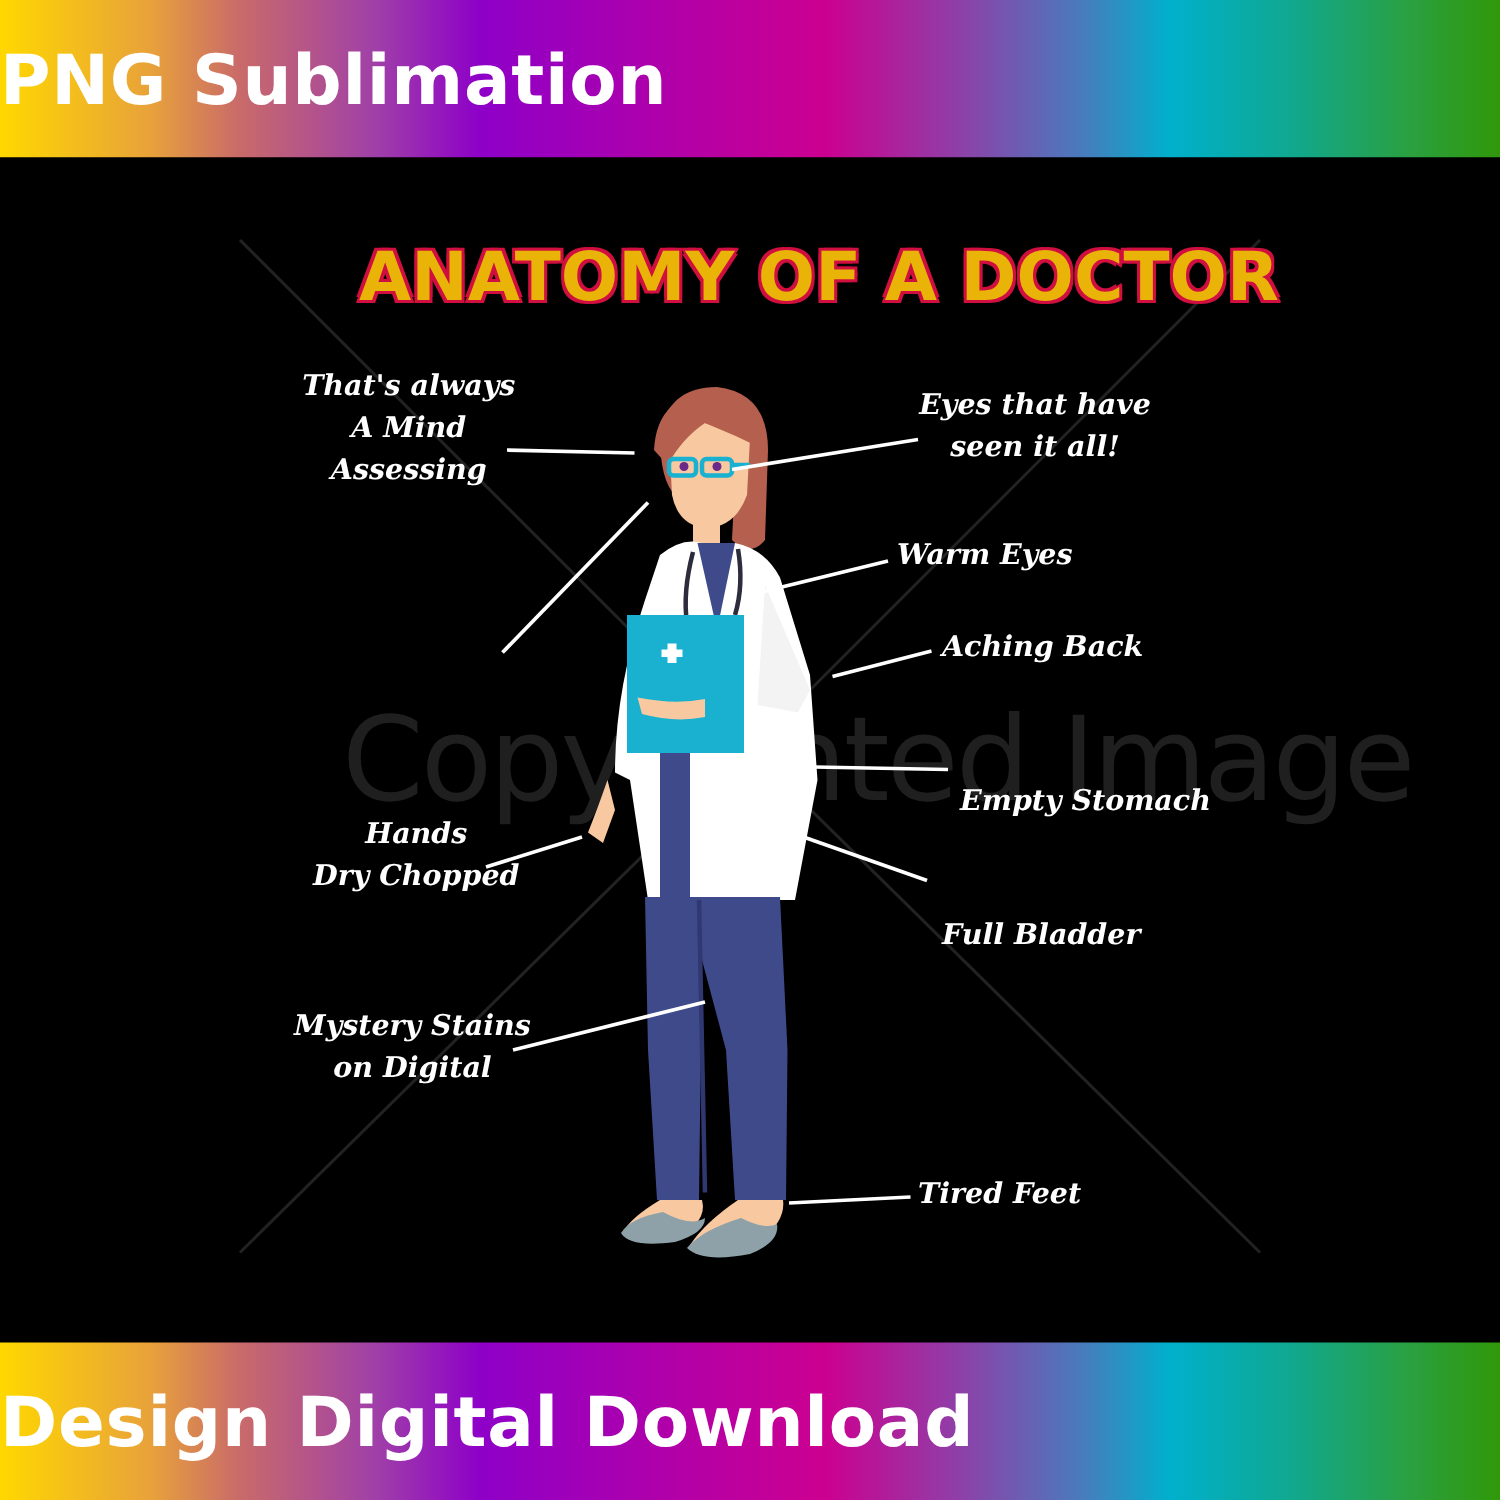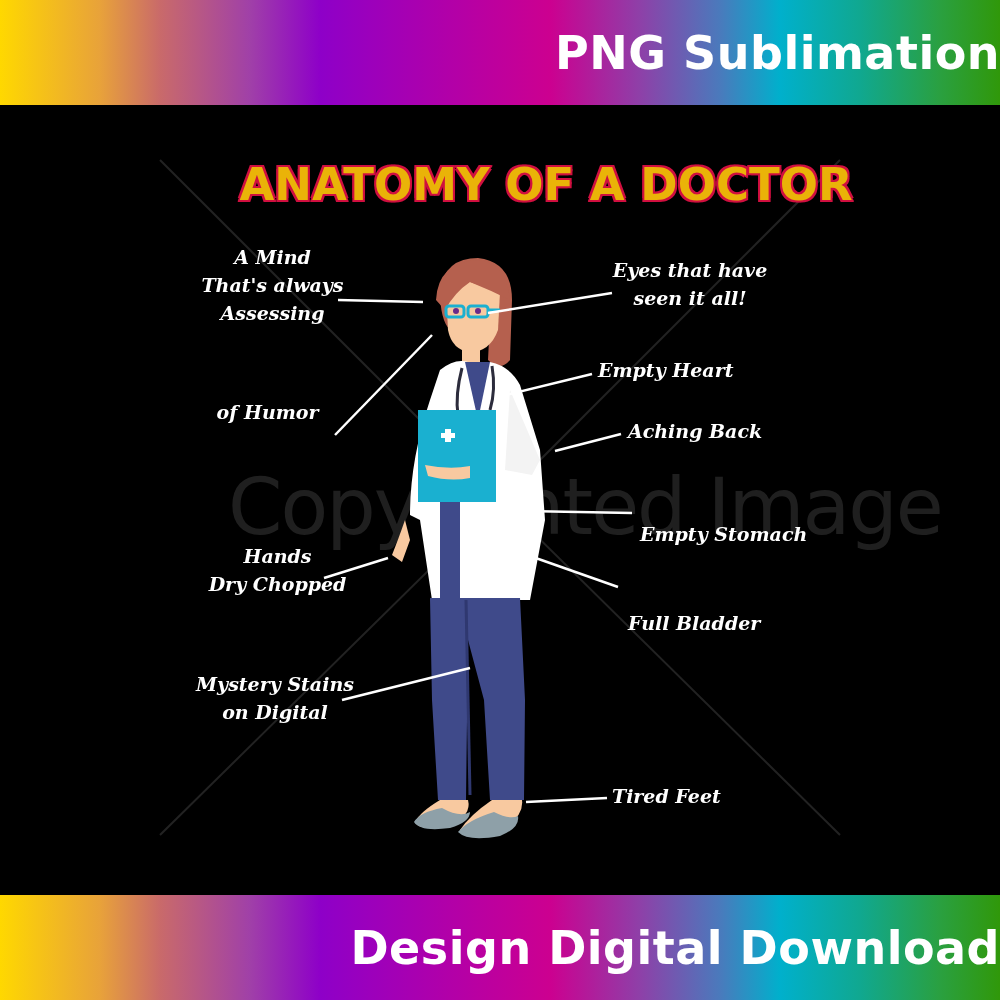--- a/index.html
+++ b/index.html
@@ -1,20 +1,20 @@
 <!DOCTYPE html>
 <html><head>
 <meta charset="utf-8">
 <style>
   html, body { margin:0; padding:0; background:#000; }
   body { width:1000px; height:1000px; position:relative; overflow:hidden; font-family:"DejaVu Sans", sans-serif; }
   .banner {
     position:absolute; left:0; width:1000px; height:105px;
     background: linear-gradient(90deg, #ffd800 0%, #e8a23a 10%, #c96a6a 16%, #a040a8 25%, #8e00c8 32%, #b200a8 45%, #cc0090 55%, #8e40a8 64%, #4a7abc 72%, #00b0cc 78%, #10a890 86%, #2aa040 94%, #30980a 100%);
-    display:flex; align-items:center; justify-content:flex-end;
+    display:flex; align-items:center; justify-content:flex-start;
   }
   .banner.top { top:0; }
   .banner.bottom { top:895px; height:105px; }
   .banner span { color:#fff; font-weight:bold; font-size:46px; letter-spacing:0.5px; font-family:"DejaVu Sans", sans-serif; }
   .canvas { position:absolute; top:105px; left:0; width:1000px; height:790px; background:#000; }
   .title {
     position:absolute; top:158px; left:0; width:1000px; text-align:center;
     font-family:"DejaVu Sans", sans-serif; font-weight:bold; font-size:45px; color:#eab308;
     letter-spacing:0px;
     -webkit-text-stroke: 3px #d01040;
@@ -104,45 +104,44 @@
     <line x1="555" y1="451" x2="621" y2="434"></line>
     <line x1="525" y1="511" x2="632" y2="513"></line>
     <line x1="530" y1="556" x2="618" y2="587"></line>
     <line x1="526" y1="802" x2="607" y2="798"></line>
   </g>
 </svg>
 
 <div class="title">ANATOMY OF A DOCTOR</div>
 
 <div class="label" style="top:243px; left:185px; width:175px;">
+  <div>That's always</div>
   <div>A Mind</div>
-  <div>That's always</div>
   <div>Assessing</div>
 </div>
 
 <div class="label" style="top:398px; left:180px; width:175px;">
-  <div>of Humor</div>
 </div>
 
 <div class="label" style="top:542px; left:195px; width:165px;">
   <div>Hands</div>
   <div>Dry Chopped</div>
 </div>
 
 <div class="label" style="top:670px; left:180px; width:190px;">
   <div>Mystery Stains</div>
   <div>on Digital</div>
 </div>
 
 <div class="label" style="top:256px; left:600px; width:180px;">
   <div>Eyes that have</div>
   <div>seen it all!</div>
 </div>
 
-<div class="label" style="top:356px; left:598px;">Empty Heart</div>
+<div class="label" style="top:356px; left:598px;">Warm Eyes</div>
 <div class="label" style="top:417px; left:628px;">Aching Back</div>
 <div class="label" style="top:520px; left:640px;">Empty Stomach</div>
 <div class="label" style="top:569px; left:628px;margin-top:40px;">Full Bladder</div>
 <div class="label" style="top:782px; left:612px;">Tired Feet</div>
 
 <div class="banner bottom">
   <span>Design Digital Download</span>
 </div>
 
 </body></html>

